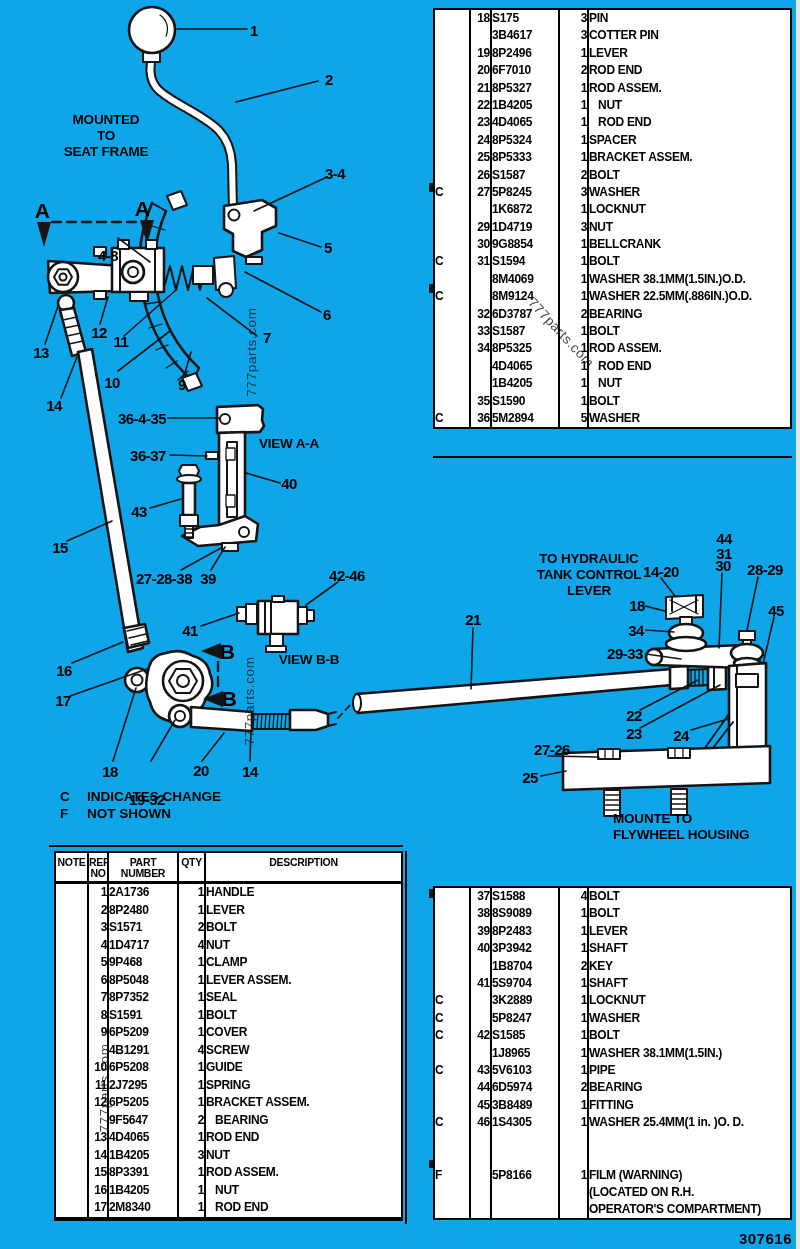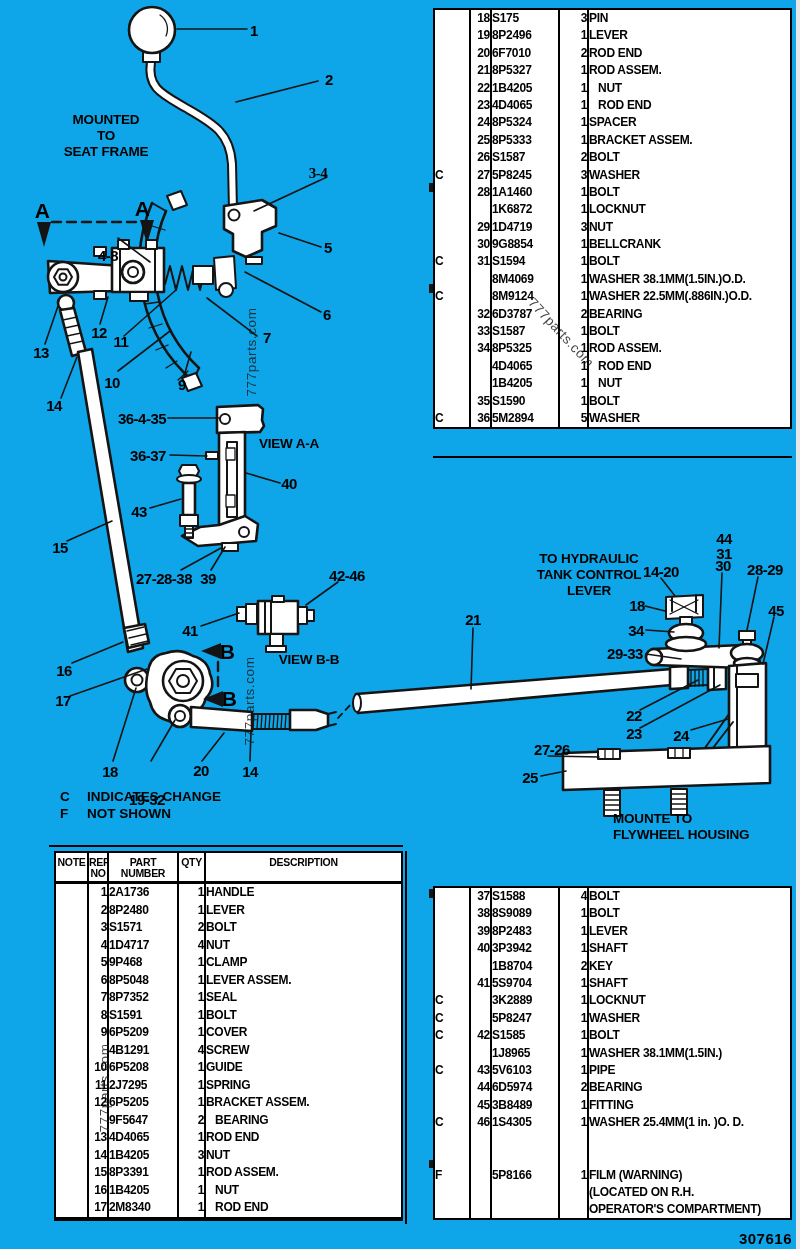--- a/index.html
+++ b/index.html
@@ -326,20 +326,27 @@
       <tbody>
           <tr>
             <td class="c-n"></td>
             <td class="c-r">18</td>
             <td class="c-p">S175</td>
             <td class="c-q">3</td>
             <td class="c-d">PIN</td>
           </tr>
           <tr>
             <td class="c-n"></td>
+            <td class="c-r"></td>
+            <td class="c-p">3B4617</td>
+            <td class="c-q">3</td>
+            <td class="c-d">COTTER PIN</td>
+          </tr>
+          <tr>
+            <td class="c-n"></td>
             <td class="c-r">19</td>
             <td class="c-p">8P2496</td>
             <td class="c-q">1</td>
             <td class="c-d">LEVER</td>
           </tr>
           <tr>
             <td class="c-n"></td>
             <td class="c-r">20</td>
             <td class="c-p">6F7010</td>
             <td class="c-q">2</td>
@@ -386,27 +393,20 @@
             <td class="c-p">S1587</td>
             <td class="c-q">2</td>
             <td class="c-d">BOLT</td>
           </tr>
           <tr>
             <td class="c-n">C</td>
             <td class="c-r">27</td>
             <td class="c-p">5P8245</td>
             <td class="c-q">3</td>
             <td class="c-d">WASHER</td>
-          </tr>
-          <tr>
-            <td class="c-n"></td>
-            <td class="c-r">28</td>
-            <td class="c-p">1A1460</td>
-            <td class="c-q">1</td>
-            <td class="c-d">BOLT</td>
           </tr>
           <tr>
             <td class="c-n"></td>
             <td class="c-r"></td>
             <td class="c-p">1K6872</td>
             <td class="c-q">1</td>
             <td class="c-d">LOCKNUT</td>
           </tr>
           <tr>
             <td class="c-n"></td>
@@ -789,21 +789,21 @@
     <div>
       <span class="lkey">F</span><span>NOT SHOWN</span>
     </div>
   </div>
 
   <div class="pagenum">307616</div>
 
   <div id="overlay">
       <span class="callout" style="left: 254px; top: 30px;">1</span>
       <span class="callout" style="left: 329px; top: 79px;">2</span>
-      <span class="callout" style="left: 318px; top: 173px; font-family: Liberation Serif, serif;">3-4</span>
+      <span class="callout" style="left: 335px; top: 173px;">3-4</span>
       <span class="callout" style="left: 328px; top: 247px;">5</span>
       <span class="callout" style="left: 327px; top: 314px;">6</span>
       <span class="callout" style="left: 267px; top: 337px;">7</span>
       <span class="callout big" style="left: 42px; top: 210px;">A</span>
       <span class="callout big" style="left: 142px; top: 208px;">A</span>
       <span class="callout" style="left: 108px; top: 231px; margin-top: 24px;">4-8</span>
       <span class="callout" style="left: 99px; top: 332px;">12</span>
       <span class="callout" style="left: 121px; top: 341px;">11</span>
       <span class="callout" style="left: 41px; top: 352px;">13</span>
       <span class="callout" style="left: 112px; top: 382px;">10</span>

